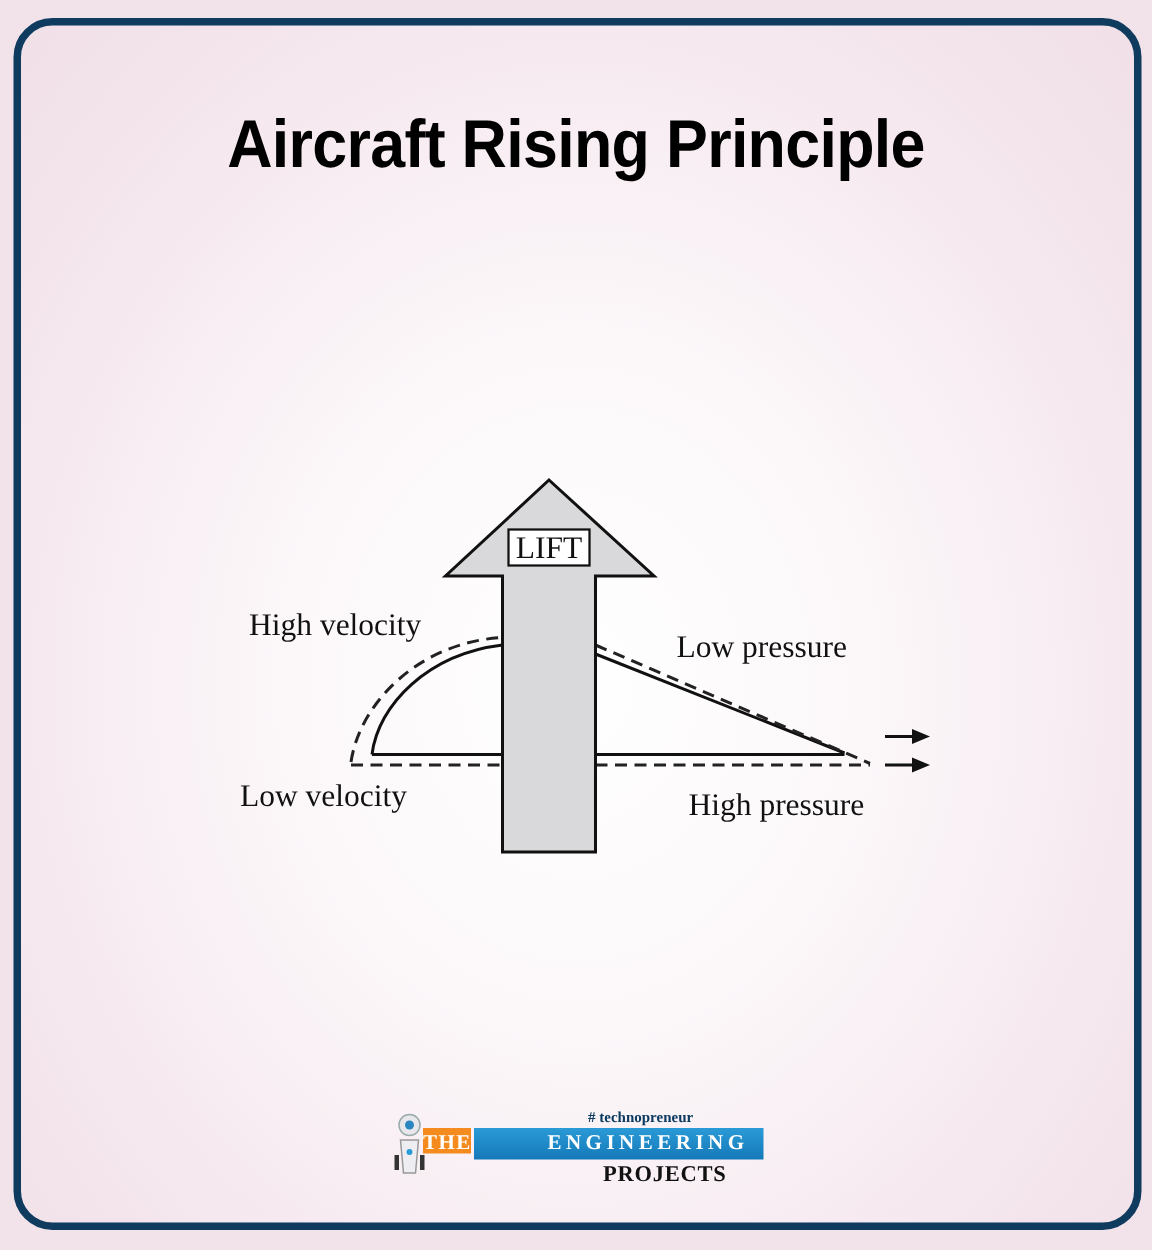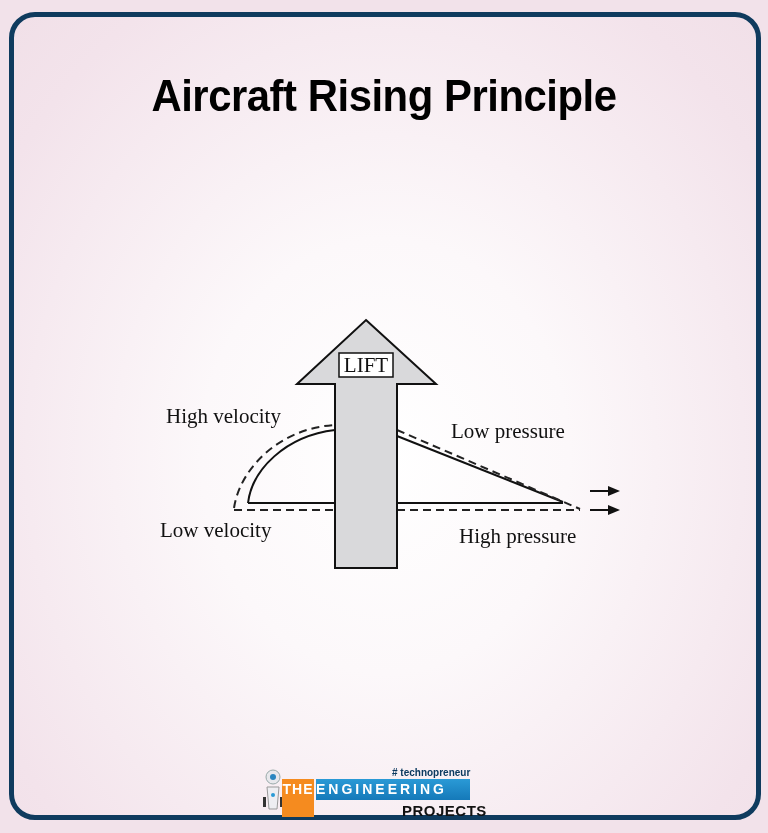--- a/index.html
+++ b/index.html
@@ -2,24 +2,24 @@
 <html><head>
 <meta charset="utf-8">
 <style>
   html,body{margin:0;padding:0;}
   body{width:768px;height:833px;background:#f2e2ea;position:relative;overflow:hidden;font-family:"Liberation Sans",sans-serif;}
   .frame{position:absolute;left:9px;top:12px;width:742px;height:798px;border:5px solid #0f3b5e;border-radius:26px;
     background:radial-gradient(ellipse at 50% 55%, #ffffff 0%, #fcf8fa 35%, #f3e3eb 85%, #f1e0e8 100%);}
   .title{position:absolute;left:0;width:768px;top:70px;text-align:center;font-weight:bold;font-size:45px;color:#000;letter-spacing:-0.5px;font-family:"Liberation Sans",sans-serif;transform:scaleX(0.93);}
   svg.diag{position:absolute;left:0;top:0;}
   .lbl{font-family:"Liberation Serif",serif;font-size:21px;fill:#111;}
-  .logo{position:absolute;left:262px;top:764px;width:215px;height:58px;}
+  .logo{position:absolute;left:262px;top:737px;width:215px;height:58px;font-family:Liberation Serif, serif;}
   .tag{position:absolute;left:130px;top:3px;font-size:10px;font-weight:bold;color:#0c3a60;}
-  .the{position:absolute;left:20px;top:15px;width:32px;height:38px;background:#f58b1f;color:#fff;font-weight:bold;font-size:14px;line-height:21px;text-align:center;letter-spacing:1px;}
-  .eng{position:absolute;left:54px;top:15px;width:154px;height:21px;background:linear-gradient(#2a9ad6,#1579b9);color:#fff;font-weight:bold;font-size:14px;line-height:21px;text-align:left;letter-spacing:3px;}
+  .the{position:absolute;left:20px;top:15px;width:32px;height:17px;background:#f58b1f;color:#fff;font-weight:bold;font-size:14px;line-height:21px;text-align:center;letter-spacing:1px;}
+  .eng{position:absolute;left:54px;top:15px;width:154px;height:21px;background:linear-gradient(#2a9ad6,#1579b9);color:#fff;font-weight:bold;font-size:14px;line-height:21px;text-align:center;letter-spacing:3px;padding-left:39px;}
   .proj{position:absolute;left:140px;top:38px;font-size:15px;font-weight:bold;color:#111;letter-spacing:0.5px;}
   .robot{position:absolute;left:0;top:3px;width:22px;height:50px;}
 </style>
 </head>
 <body>
 
 <div class="frame"></div>
 <div class="title">Aircraft Rising Principle</div>
 
 <svg class="diag" width="768" height="833">

